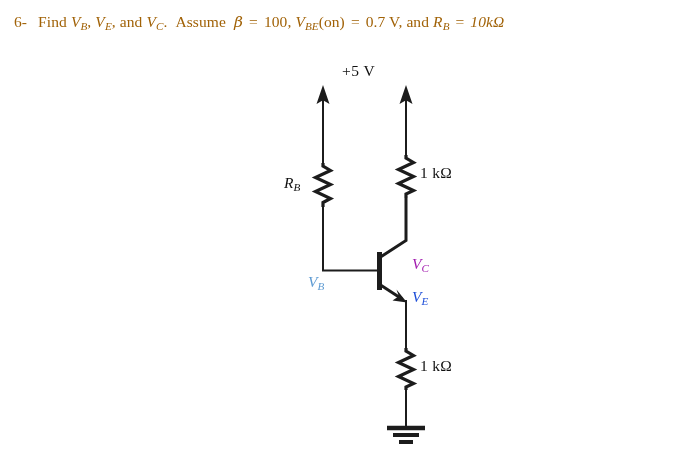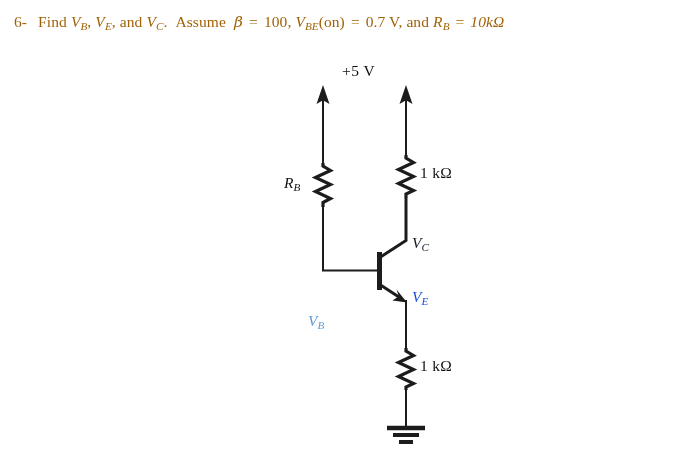--- a/index.html
+++ b/index.html
@@ -99,21 +99,20 @@
     letter-spacing: 0.3px;
   }
   #label-re {
     left: 419px;
     top: 357px;
     letter-spacing: 0.3px;
   }
   #label-vb {
     left: 307px;
     top: 273px;
-    margin-top: 39px;
   }
   #label-vc {
     left: 411px;
     top: 234px;
   }
   #label-ve {
     left: 411px;
     top: 288px;
   }
 </style>
@@ -181,17 +180,17 @@
   <div class="circ-label" id="label-supply">+5 V</div>
 
   <div class="circ-label" id="label-rb"><span class="var">R</span><span class="sub">B</span></div>
 
   <div class="circ-label" id="label-rc">1 kΩ</div>
 
   <div class="circ-label" id="label-re">1 kΩ</div>
 
   <div class="node-label" id="label-vb" style="color:#5E9BD3;"><span>V</span><span class="sub">B</span></div>
 
-  <div class="node-label" id="label-vc" style="color:#0f172a;"><span>V</span><span class="sub">C</span></div>
+  <div class="node-label" id="label-vc" style="color:#a21caf;margin-top:21px;"><span>V</span><span class="sub">C</span></div>
 
   <div class="node-label" id="label-ve" style="color:#1d4ed8;"><span>V</span><span class="sub">E</span></div>
 
 </div>
 
 </body></html>

